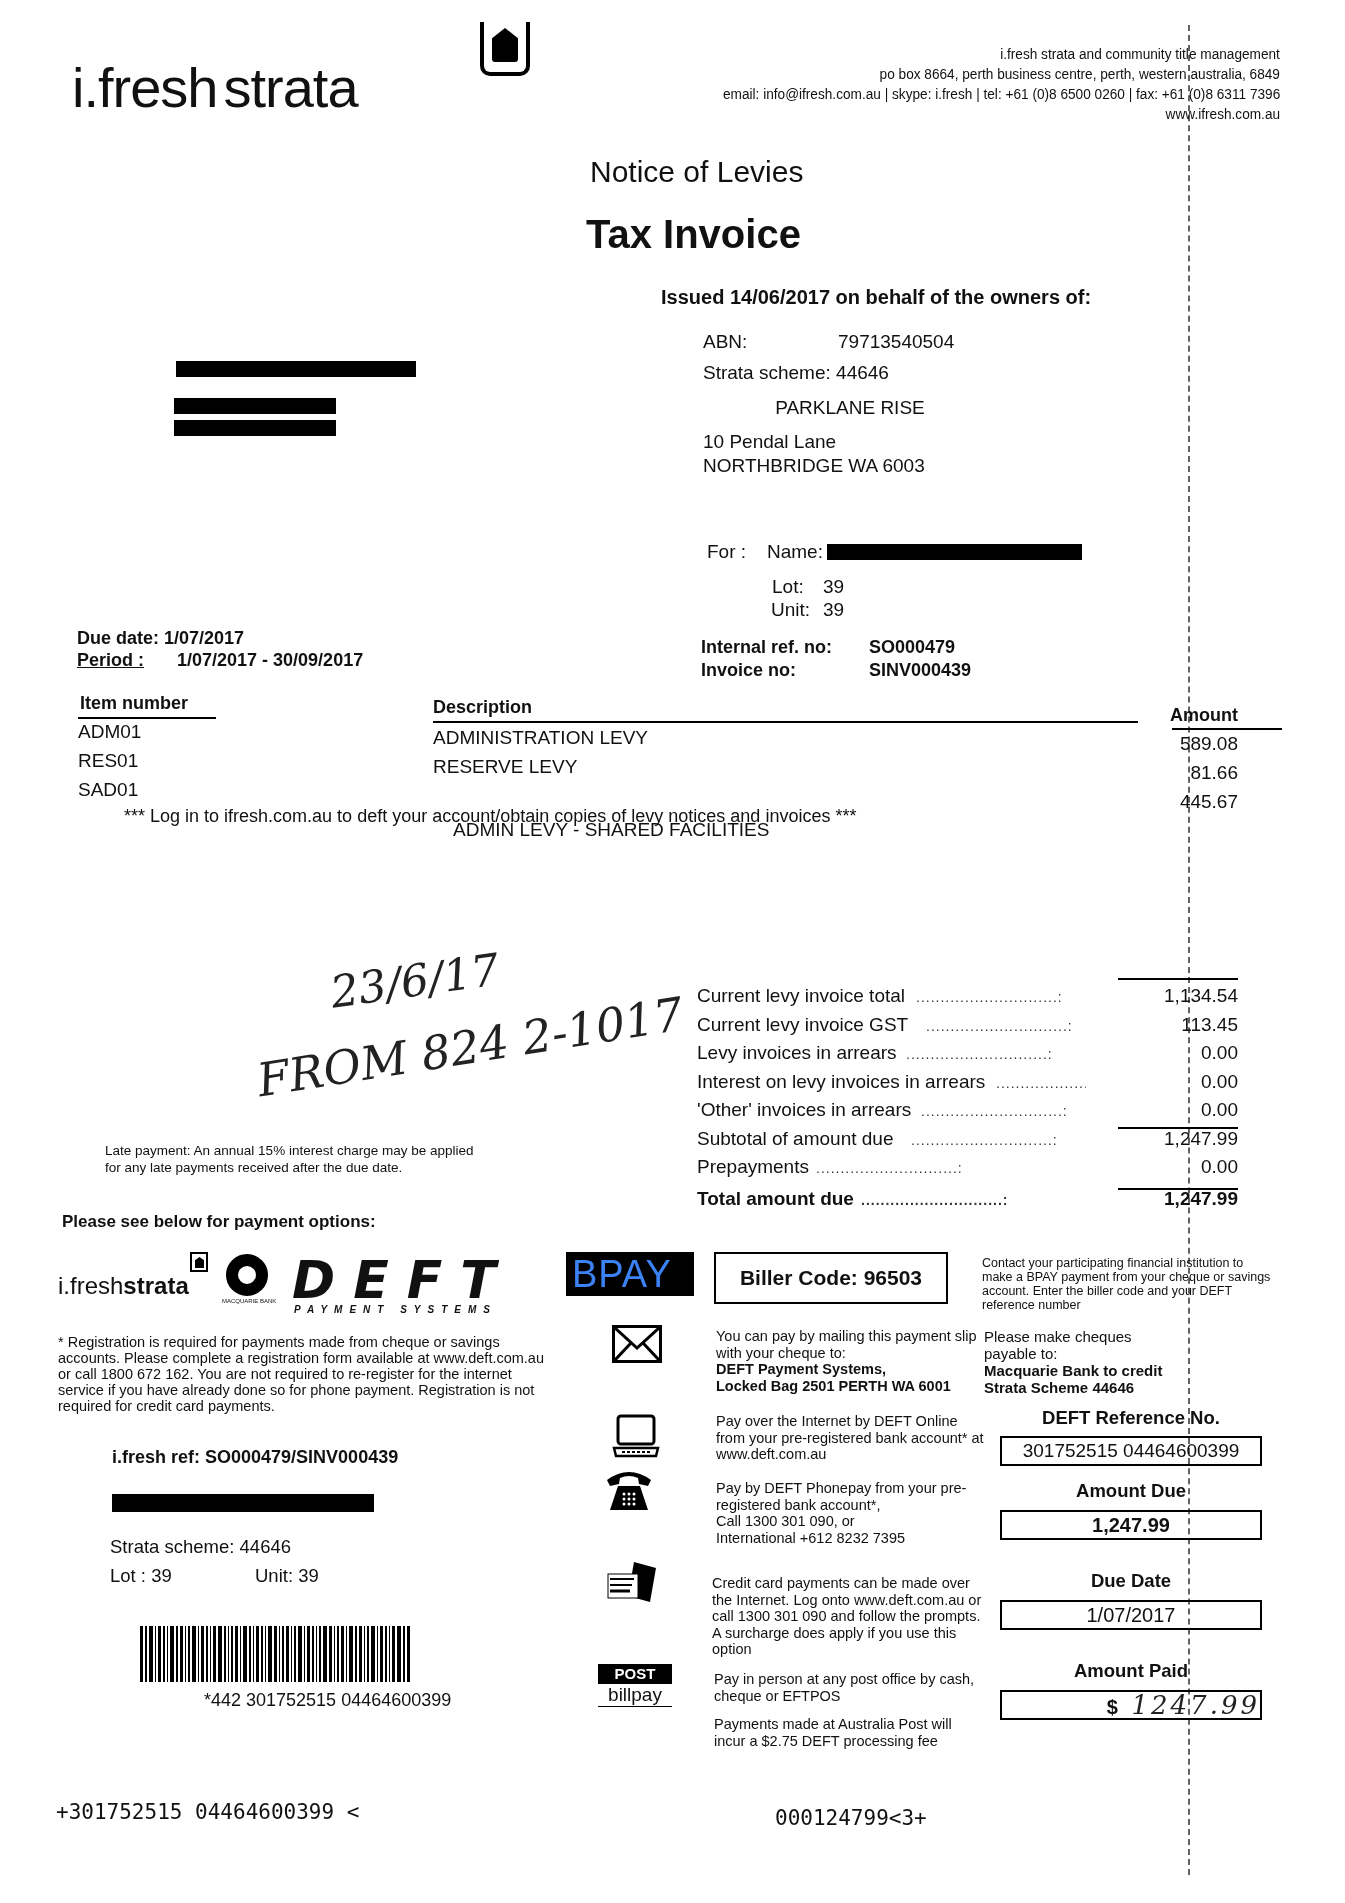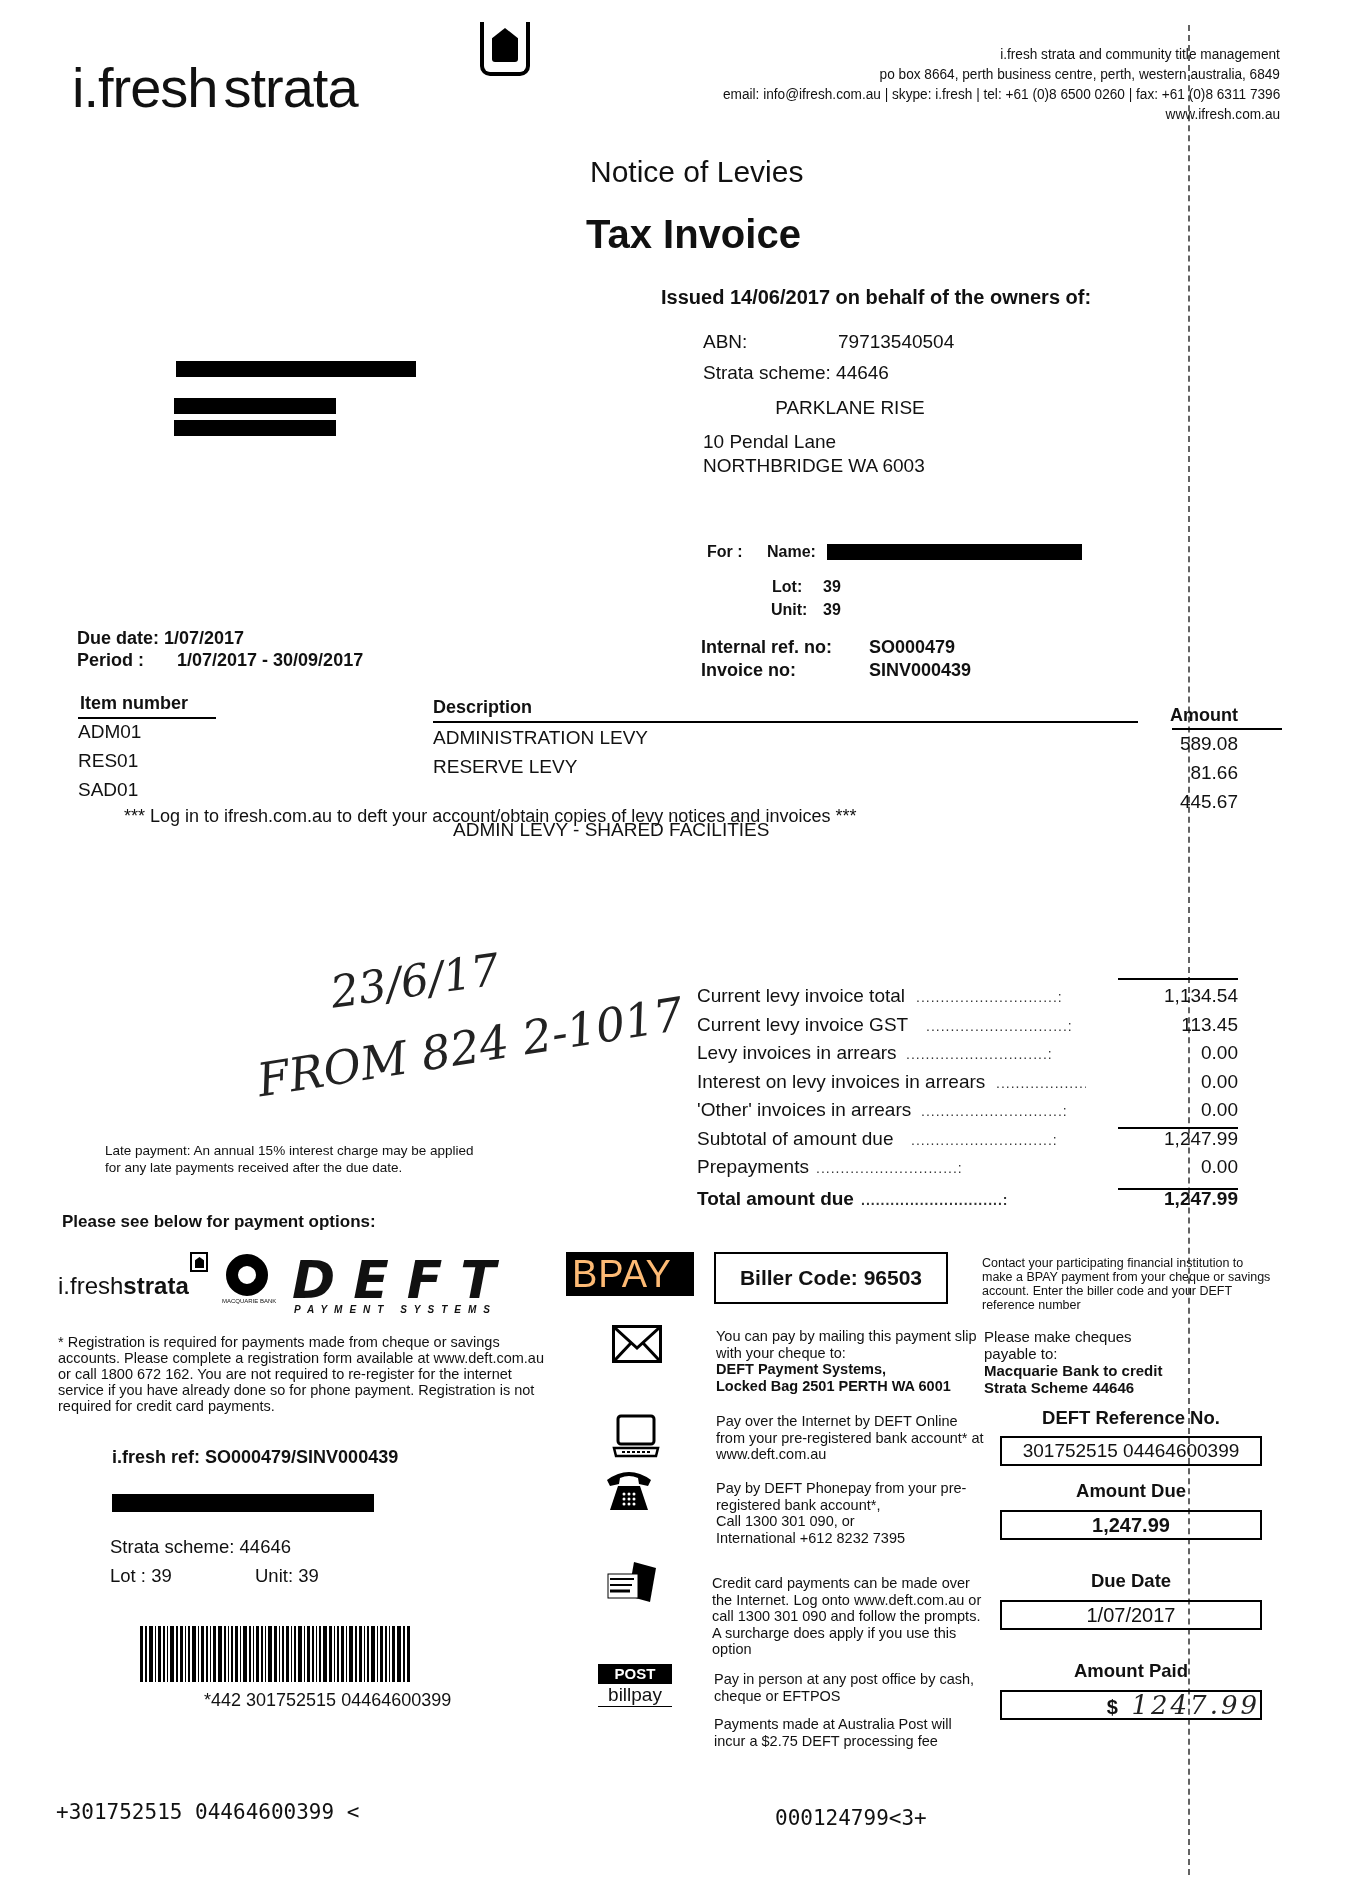--- a/index.html
+++ b/index.html
@@ -20,21 +20,21 @@
   .company-info { right: 65px; top: 44px; text-align: right; font-size: 15.5px; line-height: 20px; }
   .company-info div { white-space: nowrap; }
 
   .notice-title { left: 590px; top: 155px; font-size: 30px; }
   .tax-title { left: 586px; top: 212px; font-size: 40px; font-weight: bold; }
   .issued { left: 661px; top: 286px; font-size: 20px; font-weight: bold; white-space: nowrap; }
 
   .owner-block { left: 703px; top: 330px; font-size: 19px; line-height: 24px; }
   .owner-block .row { white-space: nowrap; }
 
-  .forblock { left: 707px; top: 540px; font-size: 16px; line-height: 23px; font-weight: bold; }
+  .forblock { left: 707px; top: 540px; font-size: 19px; line-height: 23px; }
   .refblock { left: 701px; top: 636px; font-size: 18px; font-weight: bold; line-height: 23px; }
   .dueblock { left: 77px; top: 627px; font-size: 18px; font-weight: bold; line-height: 22px; }
 
   
   .items { left: 78px; top: 693px; width: 1160px; font-size: 19px; }
   .items .hdr { position: relative; height: 28px; }
   .items .hdr span { position: absolute; font-weight: bold; font-size: 18px; }
   .items .line { position: absolute; height: 2px; background: #000; }
   .items .row { position: relative; height: 29px; }
   .items .row span { position: absolute; }
@@ -63,21 +63,21 @@
   .deft-sub { left: 294px; top: 1304px; font-size: 10px; font-weight: bold; font-style: italic; letter-spacing: 7px; }
 
   .reg-note { left: 58px; top: 1334px; width: 500px; font-size: 14.5px; line-height: 16px; }
   .ifresh-ref { left: 112px; top: 1447px; font-size: 18px; font-weight: bold; white-space: nowrap; }
   .slip-block { left: 110px; top: 1532px; font-size: 18.5px; line-height: 29px; }
   .barcode { left: 140px; top: 1626px; width: 345px; height: 56px; display: flex; align-items: stretch; }
   .barcode i { display: block; background: #000; margin-right: 2px; }
   .barcode-num { left: 204px; top: 1690px; font-size: 18px; white-space: nowrap; }
 
   
-  .bpay-logo { left: 566px; top: 1252px; width: 128px; height: 44px; background: #000; color: #fdba74; font-size: 38px; line-height: 44px; padding-left: 6px; letter-spacing: 1px; }
+  .bpay-logo { left: 566px; top: 1252px; width: 128px; height: 44px; background: #000; color: #3b82f6; font-size: 38px; line-height: 44px; padding-left: 6px; letter-spacing: 1px; }
   .biller-box { left: 714px; top: 1252px; width: 234px; height: 52px; border: 2px solid #000; font-size: 21px; font-weight: bold; text-align: center; line-height: 48px; }
   .bpay-note { left: 982px; top: 1256px; width: 290px; font-size: 12.5px; line-height: 14px; }
 
   .pay-row-icon { position: absolute; }
   .pay-text { position: absolute; font-size: 14.5px; line-height: 16.5px; }
   .cheque-payable { left: 984px; top: 1328px; font-size: 15px; line-height: 17px; }
 
   .field-label { position: absolute; font-size: 18.5px; font-weight: bold; text-align: center; width: 262px; }
   .field-box { position: absolute; border: 2px solid #000; width: 262px; height: 30px; text-align: center; font-size: 20px; line-height: 26px; }
 
@@ -136,21 +136,21 @@
     </div>
 </div>
 
 <div class="abs refblock">
   <div style="position:relative;height:23px;white-space:nowrap;"><span>Internal ref. no:</span><span style="position:absolute;left:168px;">SO000479</span></div>
   <div style="position:relative;height:23px;white-space:nowrap;"><span>Invoice no:</span><span style="position:absolute;left:168px;">SINV000439</span></div>
 </div>
 
 <div class="abs dueblock">
   <div style="position:relative;height:22px;white-space:nowrap;"><span>Due date:</span> <span>1/07/2017</span></div>
-  <div style="position:relative;height:22px;white-space:nowrap;"><span>Period :</span><span style="position:absolute;left:100px;">1/07/2017 - 30/09/2017</span></div>
+  <div style="position:relative;height:22px;white-space:nowrap;text-decoration:underline;"><span>Period :</span><span style="position:absolute;left:100px;">1/07/2017 - 30/09/2017</span></div>
 </div>
 
 <div class="abs items">
   <div class="hdr">
     <span style="left:2px;">Item number</span>
     <span style="left:355px;top:4px;">Description</span>
     <span style="right:0;top:12px;">Amount</span>
     <div class="line" style="left:0;top:24px;width:138px;"></div>
     <div class="line" style="left:355px;top:28px;width:705px;"></div>
     <div class="line" style="left:1094px;top:35px;width:110px;"></div>

